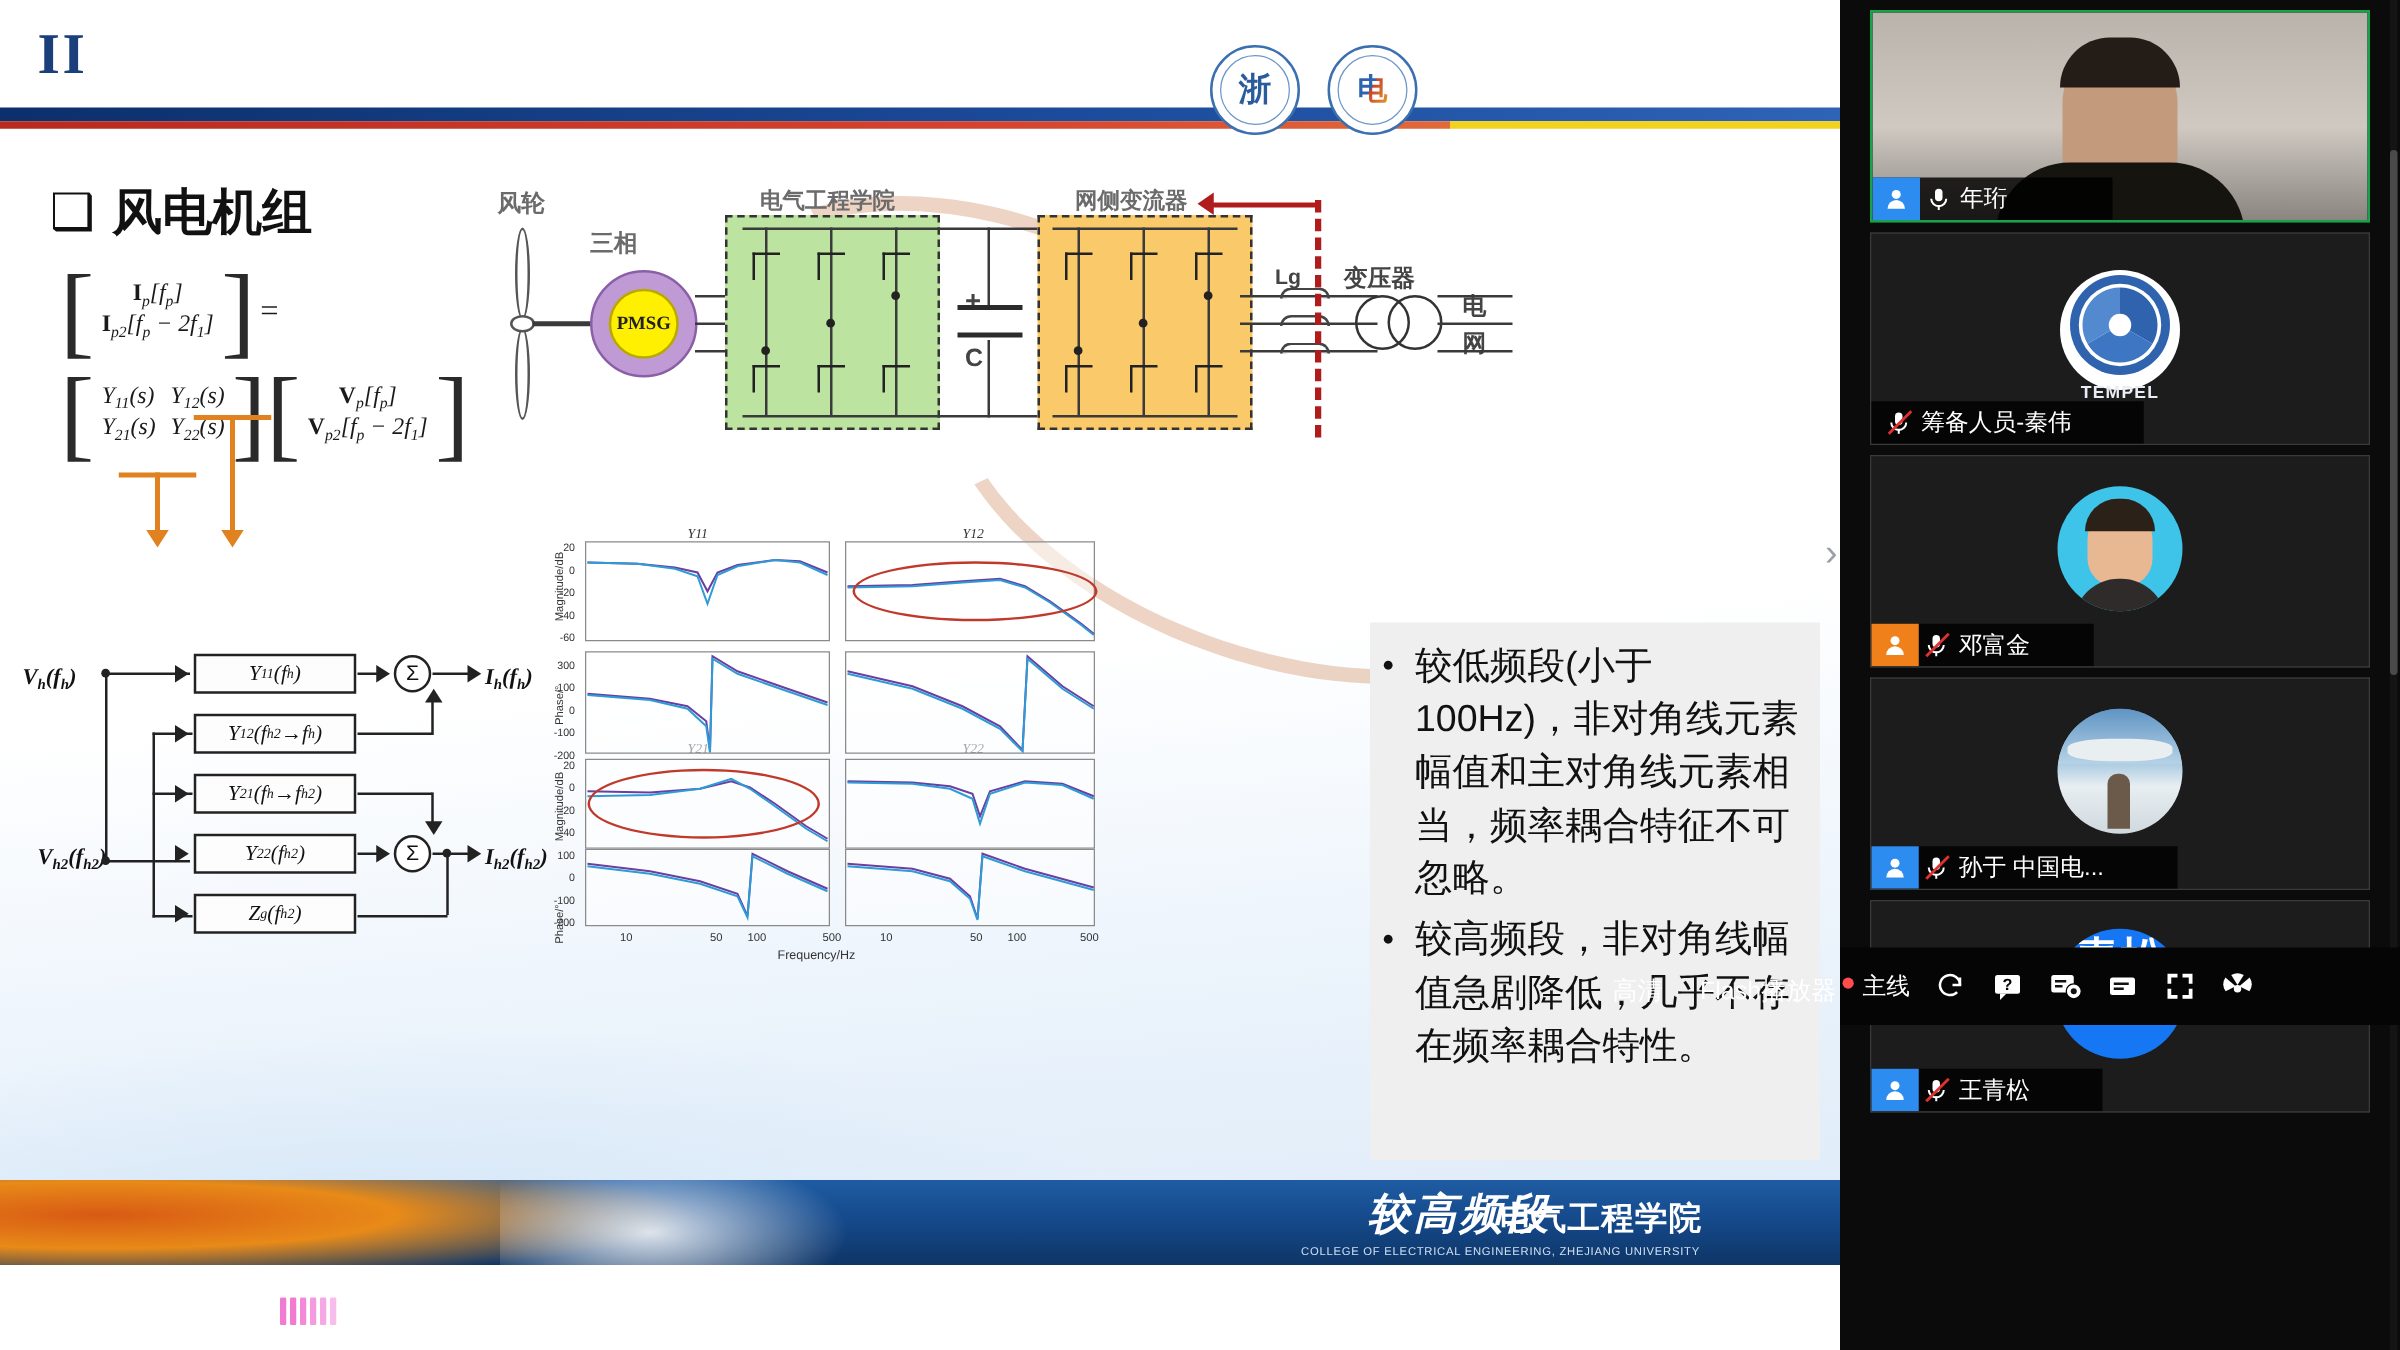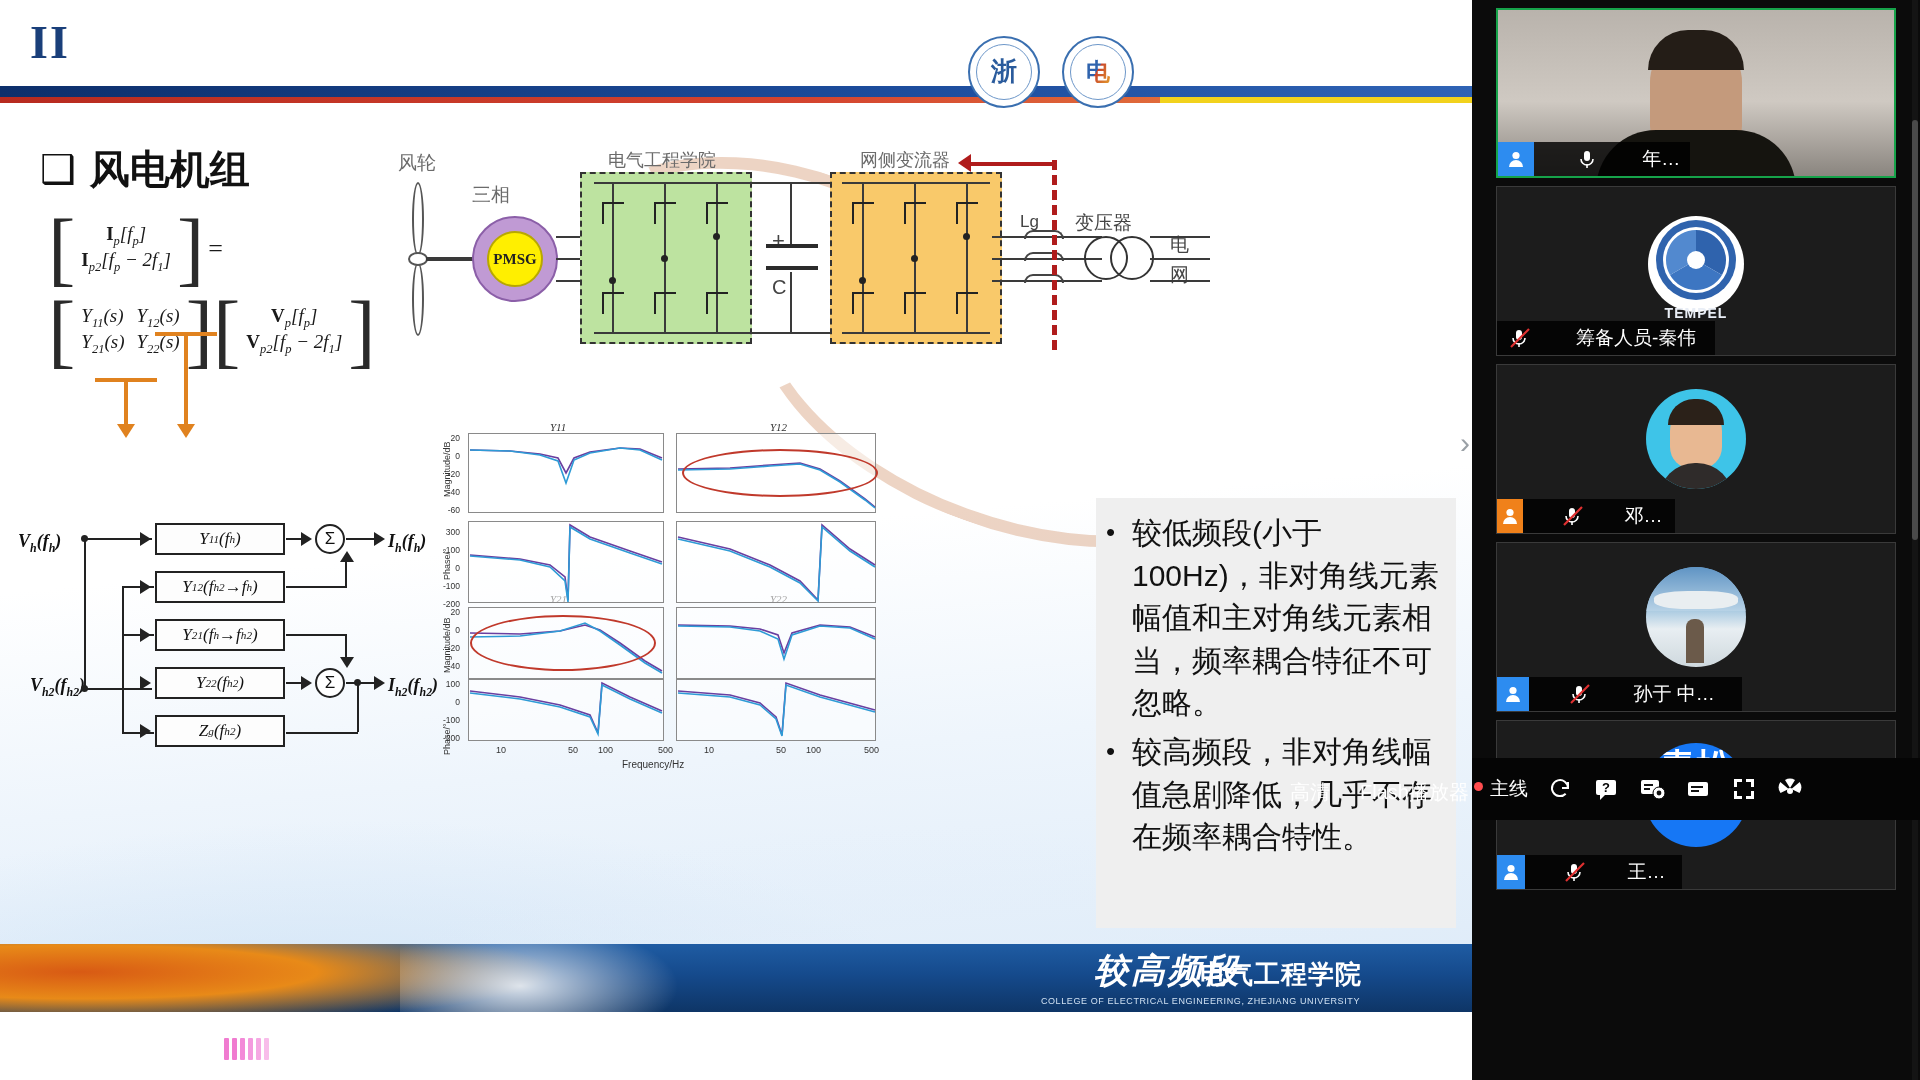--- a/index.html
+++ b/index.html
@@ -141,21 +141,21 @@
   .bd-ar-dn {
     position:absolute; width:0; height:0;
     border-left:7px solid transparent; border-right:7px solid transparent;
     border-top:11px solid #222;
   }
   .bd-dot { position:absolute; width:7px; height:7px; background:#222; border-radius:50%; }
 
   
   .circuit { position:absolute; left:380px; top:140px; width:1090px; height:250px; }
   .cl {
-    position:absolute; font-size:17px; color:#444; font-weight:normal;
+    position:absolute; font-size:17px; color:#444; font-weight:bold;
     white-space:nowrap;
   }
   .cl.grey { color:#6b6b6b; }
   .conv-box { position:absolute; border:2px dashed #333; }
   .conv-green { background:#bde3a0; }
   .conv-orange { background:#f9c96a; }
   .wire { position:absolute; background:#3a3a3a; }
   .pmsg-outer {
     position:absolute; width:86px; height:86px; border-radius:50%;
     background:#c09ad4; border:2px solid #8b5fa8;
@@ -276,21 +276,21 @@
     background:#0b0b0b;
   }
   .video-tile {
     position:absolute; left:24px; width:400px;
     background:#2b2b2b; border:1px solid #3a3a3a; overflow:hidden;
   }
   .video-tile.active { border:2px solid #16a34a; }
   .tile-media { position:absolute; inset:0; }
   .name-bar {
     position:absolute; left:0; bottom:0; height:34px; display:flex;
-    align-items:center; background:rgba(0,0,0,.82);gap:39px;
+    align-items:center; background:rgba(0,0,0,.82);
   }
   .role-badge {
     width:38px; height:34px; display:flex; align-items:center; justify-content:center;
   }
   .role-badge.host { background:#2d8cf0; }
   .role-badge.orange { background:#f0811a; }
   .mic-off { width:30px; display:flex; align-items:center; justify-content:center; }
   .name-txt {
     color:#fff; font-size:19px; padding:0 12px 0 2px; white-space:nowrap;
     max-width:300px; overflow:hidden; text-overflow:ellipsis;

